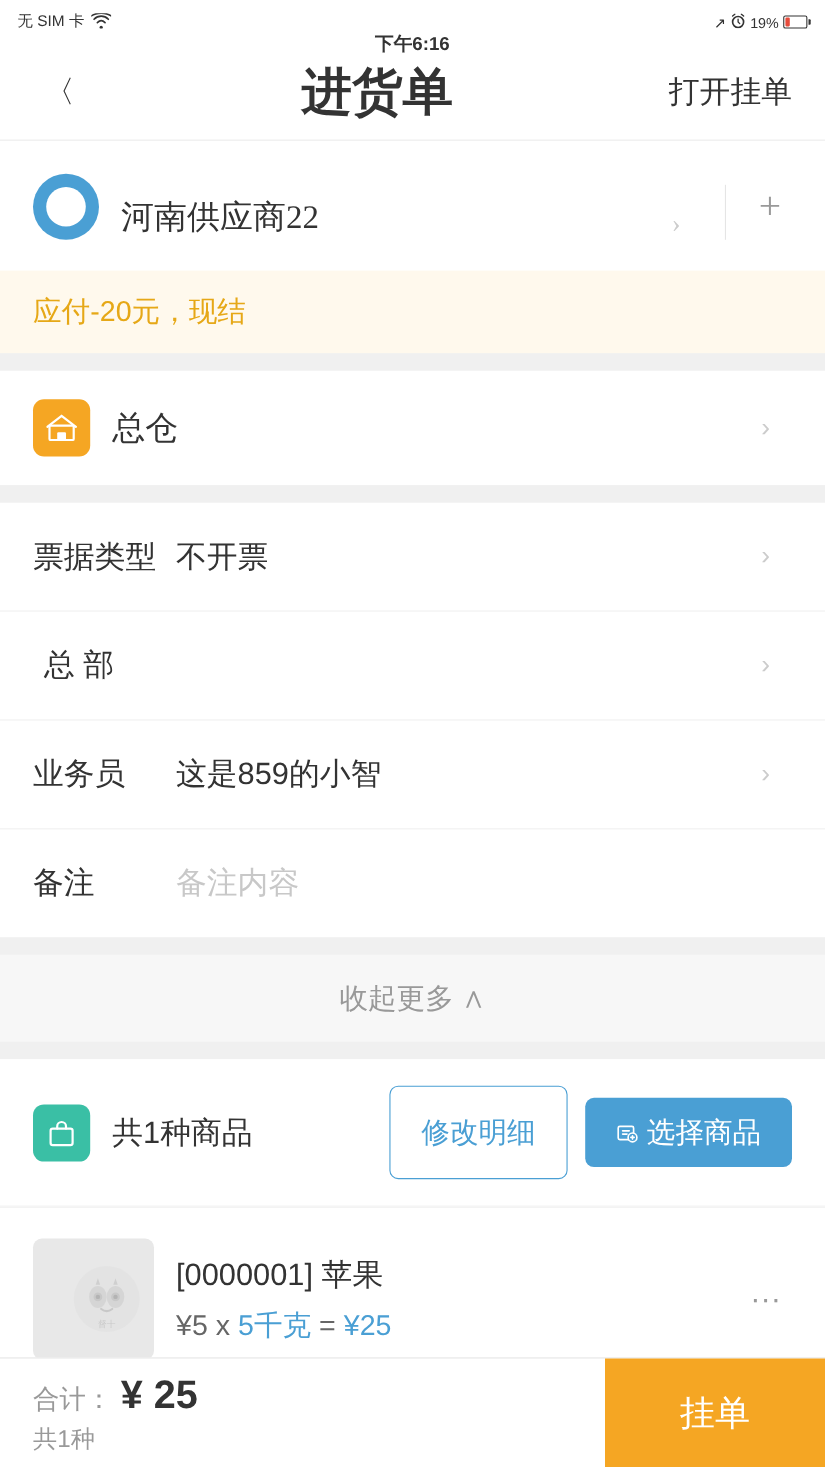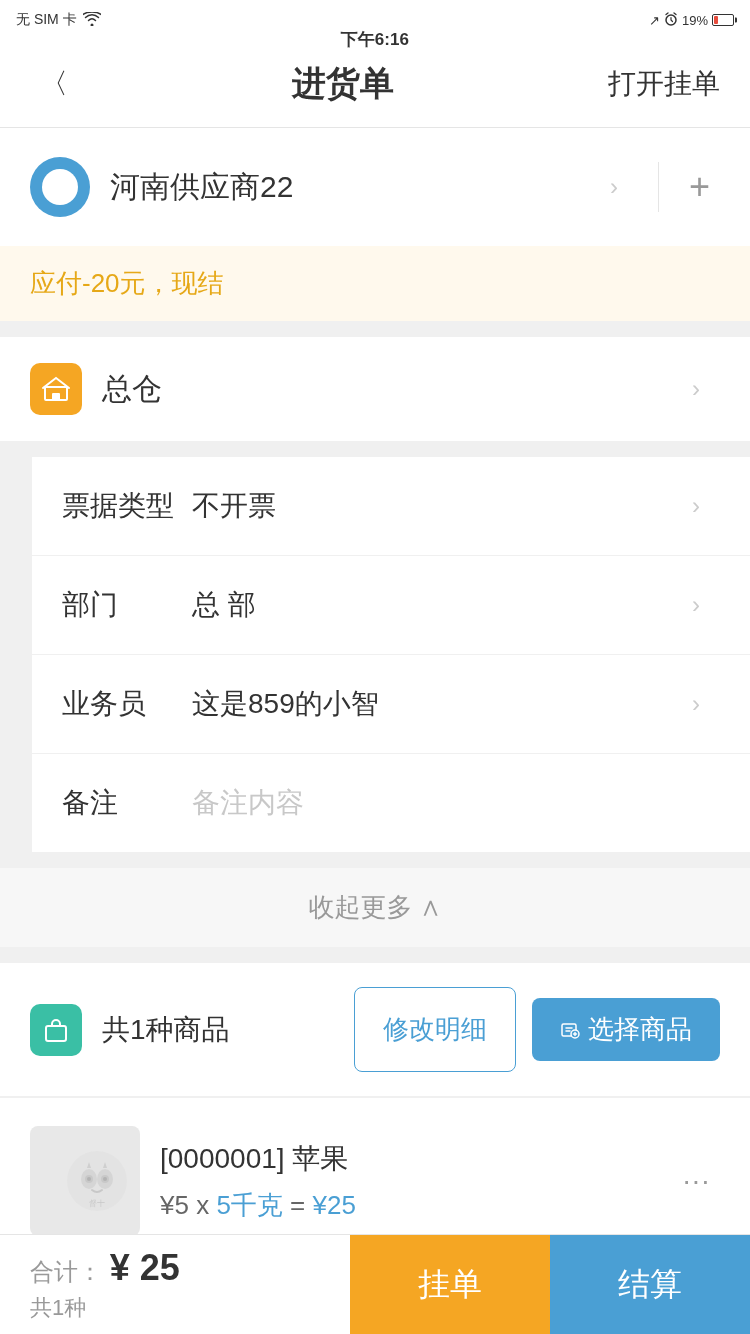--- a/index.html
+++ b/index.html
@@ -64,42 +64,43 @@
       padding: 0 30px;
       border-bottom: 1px solid #e5e5e5;
     }
     .nav-back {
       font-size: 28px;
       color: #333;
       cursor: pointer;
       padding: 10px;
     }
     .nav-title {
-      font-size: 34px;
+      font-size: 46px;
       font-weight: 600;
       color: #333;
     }
     .nav-action {
       font-size: 28px;
       color: #333;
       cursor: pointer;
     }
 
     
     .section {
       background: #fff;
       margin-bottom: 16px;
     }
 
     
     .supplier-row {
       display: flex;
-      align-items: center;
+      align-items: flex-end;
       padding: 28px 30px;
       background: #fff;
+      font-family: Liberation Serif, serif;
     }
     .supplier-avatar {
       width: 60px;
       height: 60px;
       border-radius: 50%;
       background: #4a9fd4;
       display: flex;
       align-items: center;
       justify-content: center;
       margin-right: 20px;
@@ -168,21 +169,20 @@
     .row-label {
       flex: 1;
       font-size: 30px;
       color: #333;
     }
 
     
     .form-section {
       background: #fff;
       margin-bottom: 16px;
-      margin-left: 32px;
     }
     .form-row {
       display: flex;
       align-items: center;
       padding: 30px 30px;
       border-bottom: 1px solid #f0f0f0;
       cursor: pointer;
     }
     .form-row:last-child { border-bottom: none; }
     .form-label {
@@ -420,21 +420,20 @@
   </div>
 </div>
 
 <div class="form-section">
   <div class="form-row">
     <span class="form-label">票据类型</span>
     <span class="form-value">不开票</span>
     <span class="chevron-right">›</span>
   </div>
   <div class="form-row">
-    <span class="form-label">部门</span>
     <span class="form-value">总 部</span>
     <span class="chevron-right">›</span>
   </div>
   <div class="form-row">
     <span class="form-label">业务员</span>
     <span class="form-value">这是859的小智</span>
     <span class="chevron-right">›</span>
   </div>
   <div class="form-row">
     <span class="form-label">备注</span>
@@ -497,14 +496,13 @@
 
 <div class="bottom-bar">
   <div class="total-section">
     <div>
       <span class="total-label">合计：</span>
       <span class="total-amount">¥ 25</span>
     </div>
     <div class="total-sub">共1种</div>
   </div>
   <button class="btn-hang">挂单</button>
-  <button class="btn-checkout">结算</button>
 </div>
 
 </body></html>

